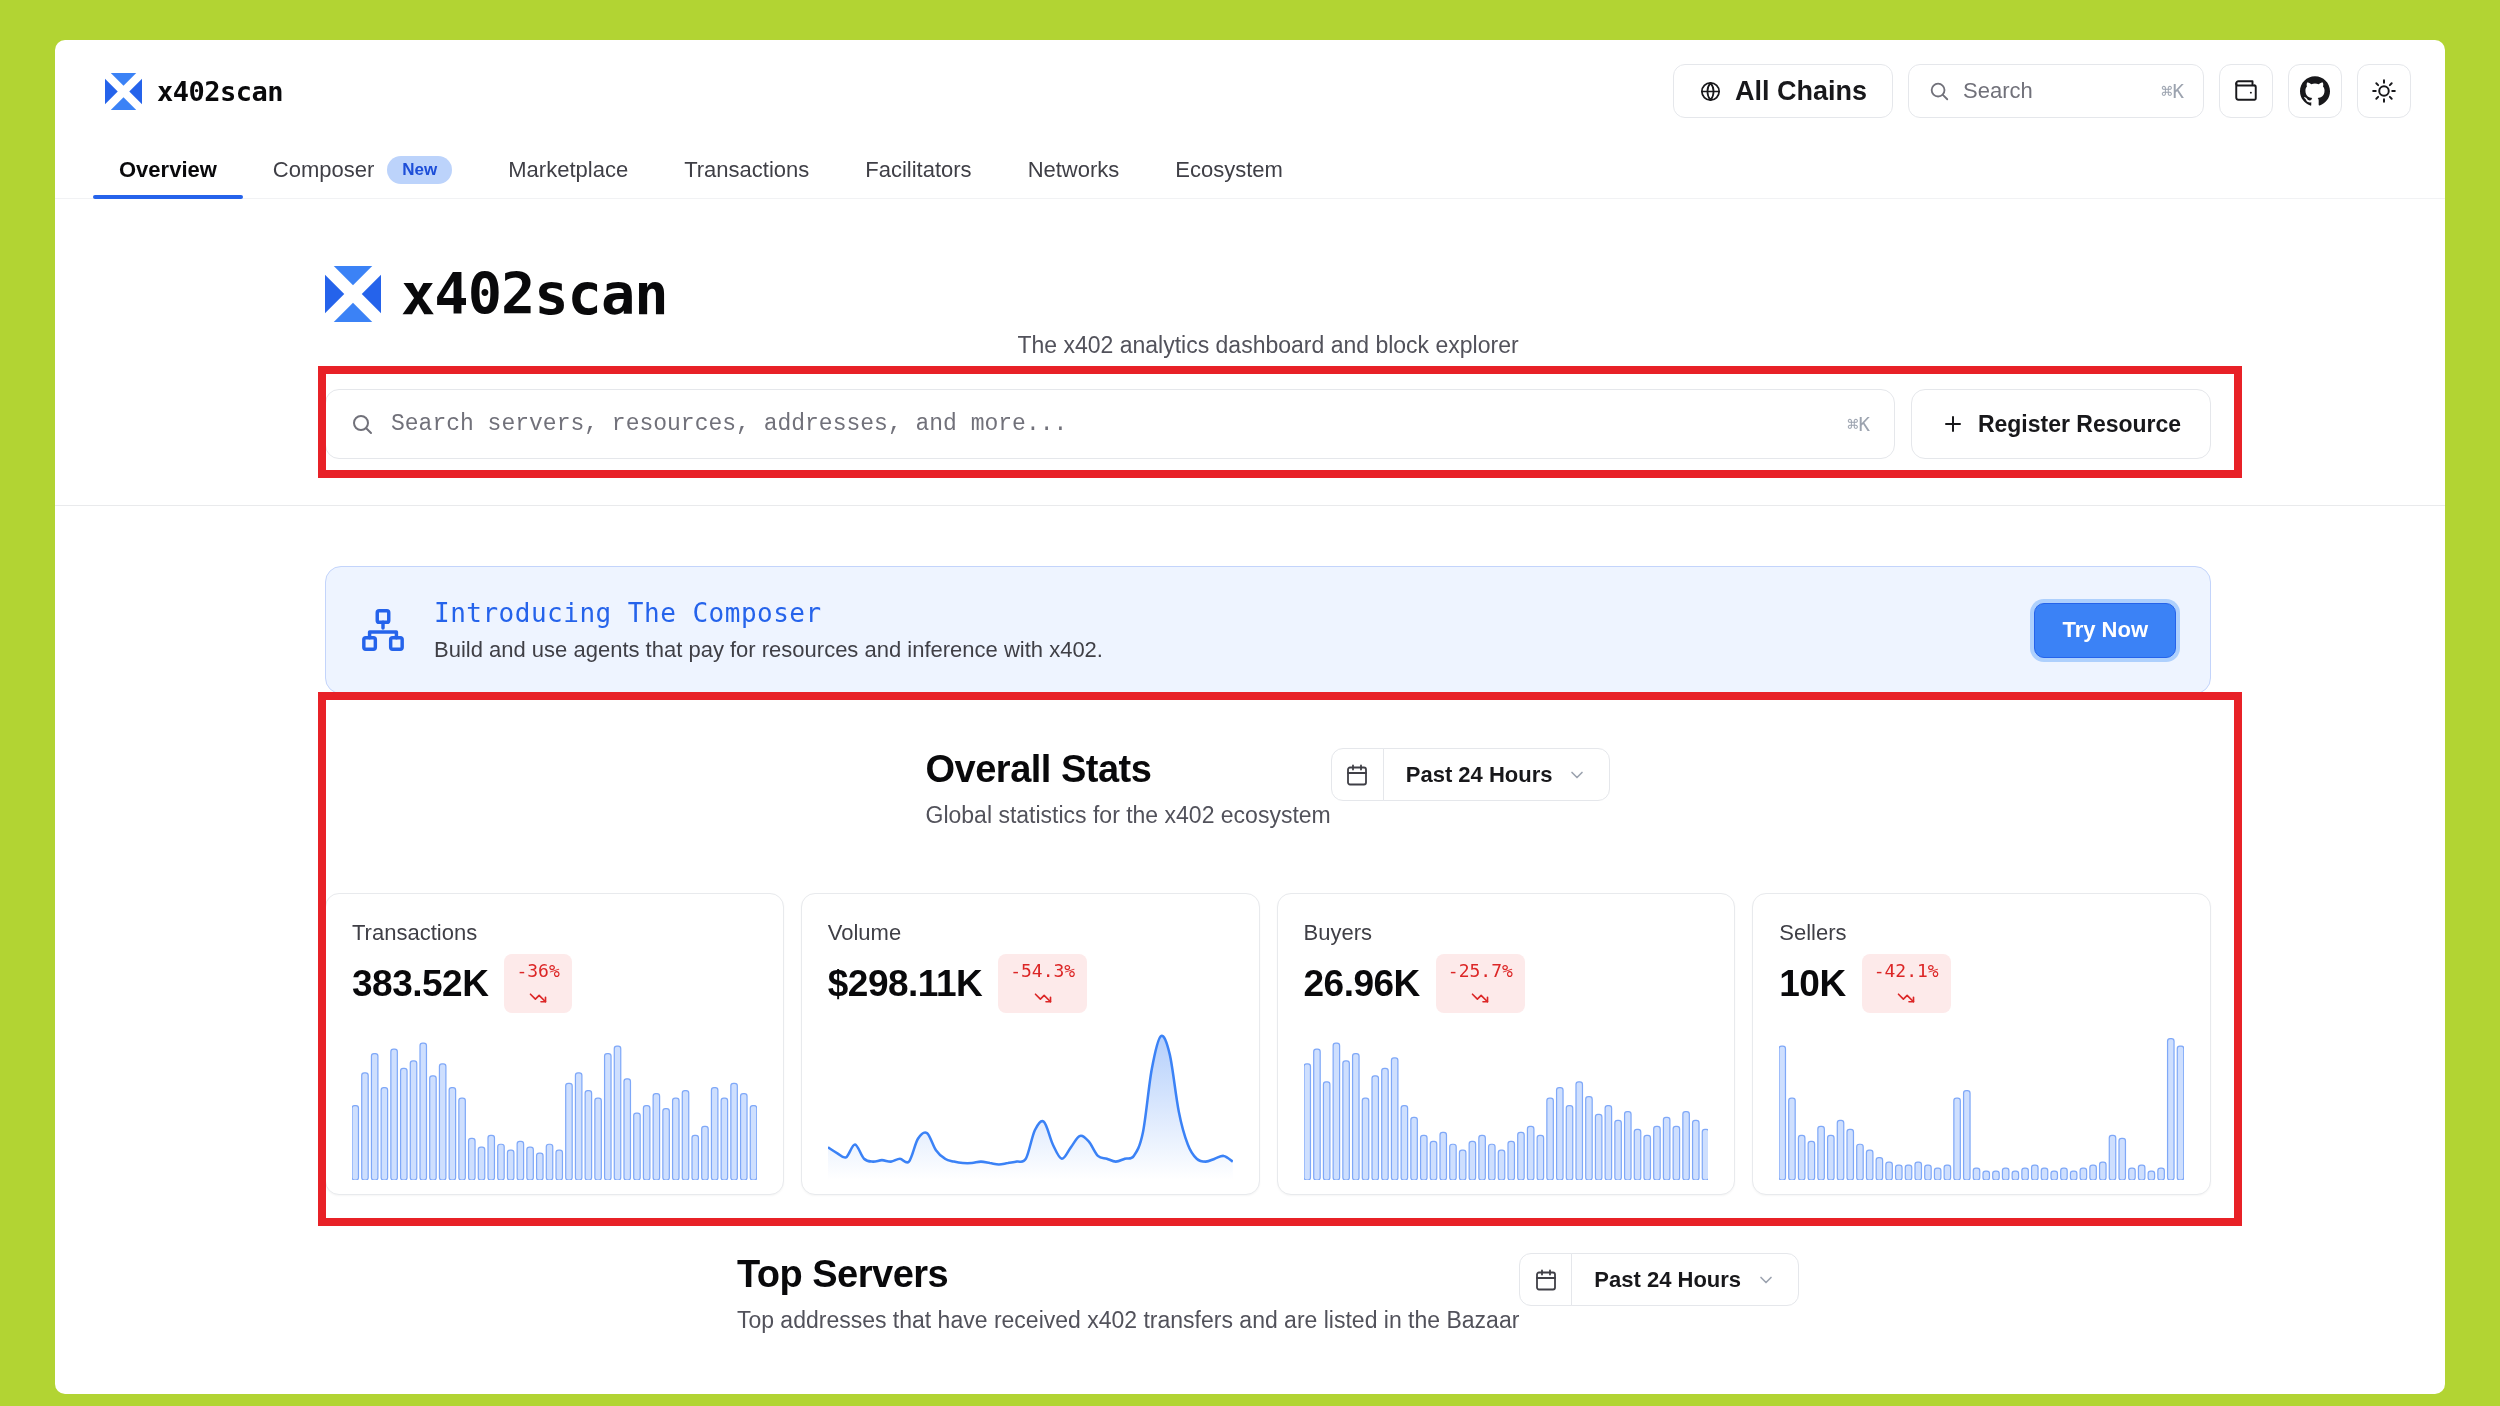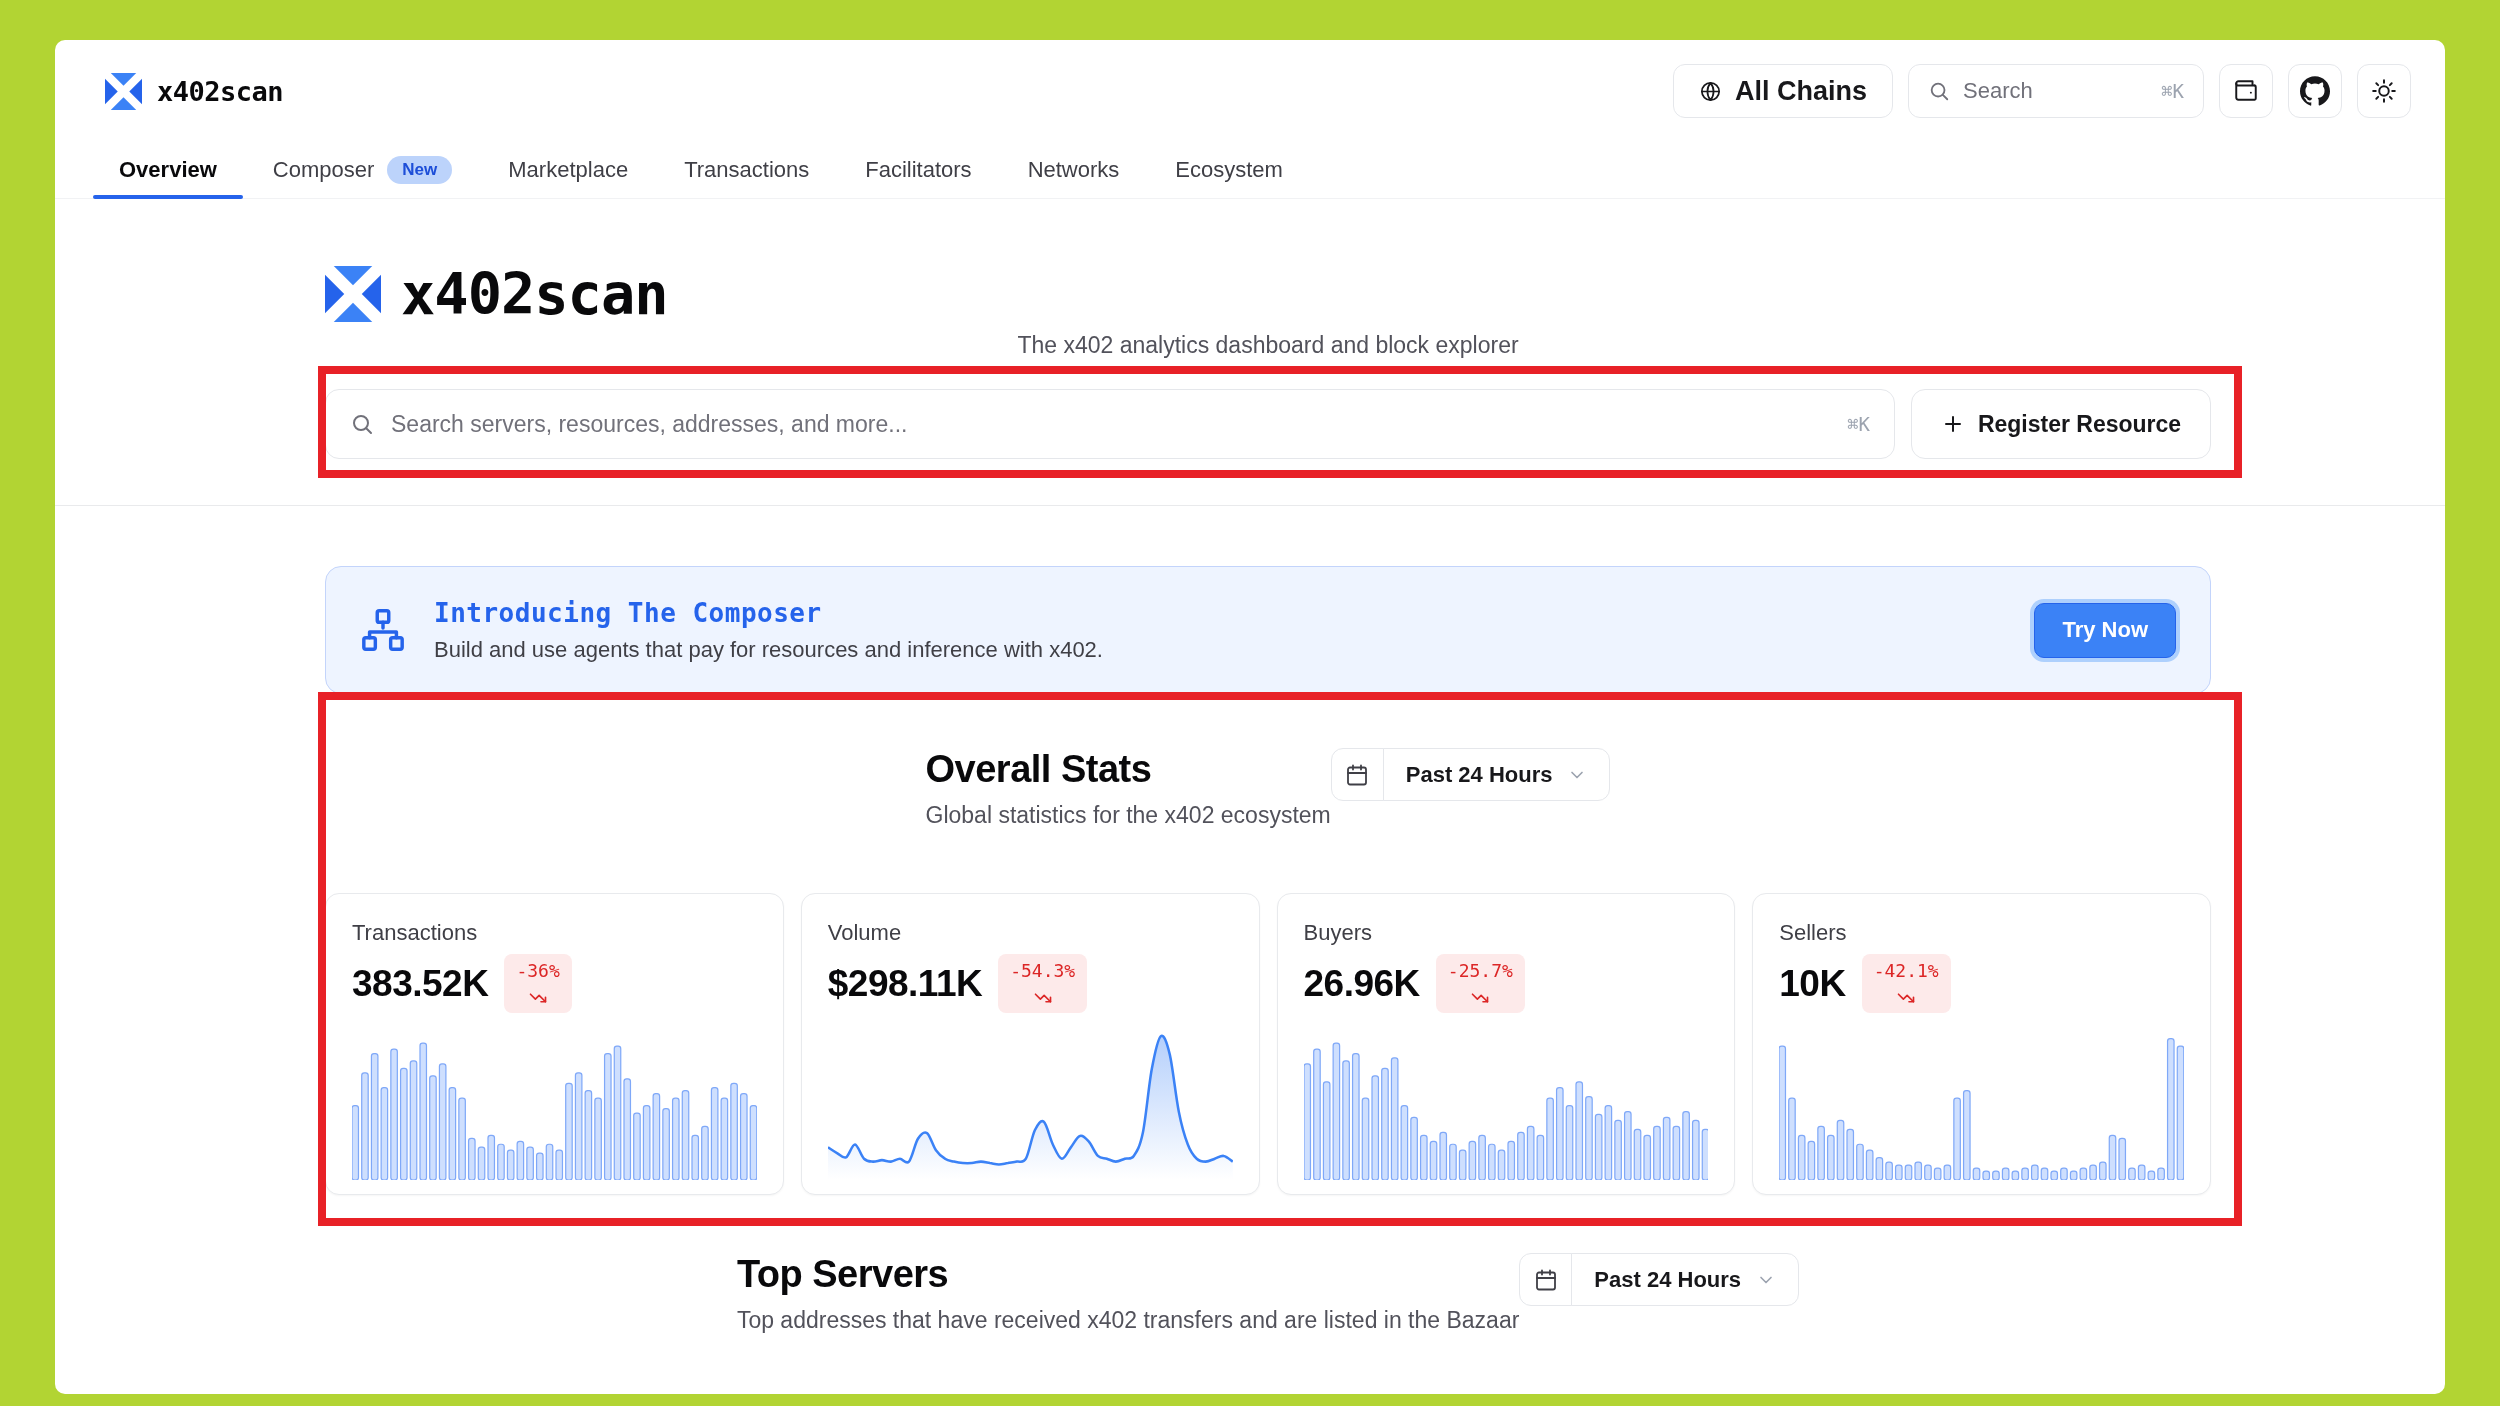--- a/index.html
+++ b/index.html
@@ -40,30 +40,30 @@
   .container { width:1886px; margin-left:270px; }
 
   
   .hero { padding-top:62px; }
   .hero-title-row { display:flex; align-items:center; gap:20px; }
   .hero-title-row .logo-box { width:56px; height:56px; }
   .hero-title { font-family:"DejaVu Sans Mono", monospace; font-weight:bold; font-size:57px; letter-spacing:-1px; }
   .hero-sub { margin-top:5px; font-size:23px; color:#52525b;text-align:center; }
   .search-row { margin-top:30px; display:flex; gap:16px; }
   .big-search { flex:1; height:70px; border:1px solid #e5e7eb; border-radius:14px; display:flex; align-items:center; gap:17px; padding:0 24px; background:#fff; }
-  .big-search input { flex:1; border:none; outline:none; font-size:23px; color:#18181b; font-family:Liberation Sans, sans-serif; background:transparent; }
+  .big-search input { flex:1; border:none; outline:none; font-size:23px; color:#18181b; font-family:Liberation Mono, monospace; background:transparent; }
   .big-search input::placeholder { color:#71717a; }
   .register-btn { width:300px; height:70px; border-radius:14px; display:flex; align-items:center; justify-content:center; gap:13px; font-size:23px; font-weight:600; }
 
   .divider { margin-top:46px; border-top:1px solid #e9eaec; }
 
   
   .banner { margin-top:60px; background:#eef4ff; border:1px solid #c3d4fb; border-radius:16px; height:128px; display:flex; align-items:center; padding:0 34px; gap:28px; }
   .banner-icon { width:46px; height:46px; color:#2563eb; flex:0 0 auto; }
-  .banner-title { font-family:"DejaVu Sans Mono", monospace; font-weight:bold; font-size:26px; color:#2563eb; letter-spacing:0.5px; }
+  .banner-title { font-family:"DejaVu Sans Mono", monospace; font-weight:normal; font-size:26px; color:#2563eb; letter-spacing:0.5px; }
   .banner-sub { margin-top:9px; font-size:22px; color:#3f3f46; }
   .try-btn { margin-left:auto; height:55px; padding:0 27px; background:#3b82f6; color:#fff; font-size:22px; font-weight:600; border-radius:10px; border:1px solid #2563eb; box-shadow:0 0 0 4px rgba(96,165,250,0.45); }
 
   
   .section-head { margin-top:54px; display:flex; align-items:flex-start; justify-content:center; }
   .section-head.servers { margin-top:58px; }
   .section-title { font-size:38px; font-weight:800; letter-spacing:-0.5px; }
   .section-sub { margin-top:11px; font-size:23px; color:#52525b; }
   .range-ctl { display:flex; height:53px; }
   .range-ctl .cal { width:53px; border:1px solid #e5e7eb; border-radius:12px 0 0 12px; display:flex; align-items:center; justify-content:center; color:#3f3f46; }

